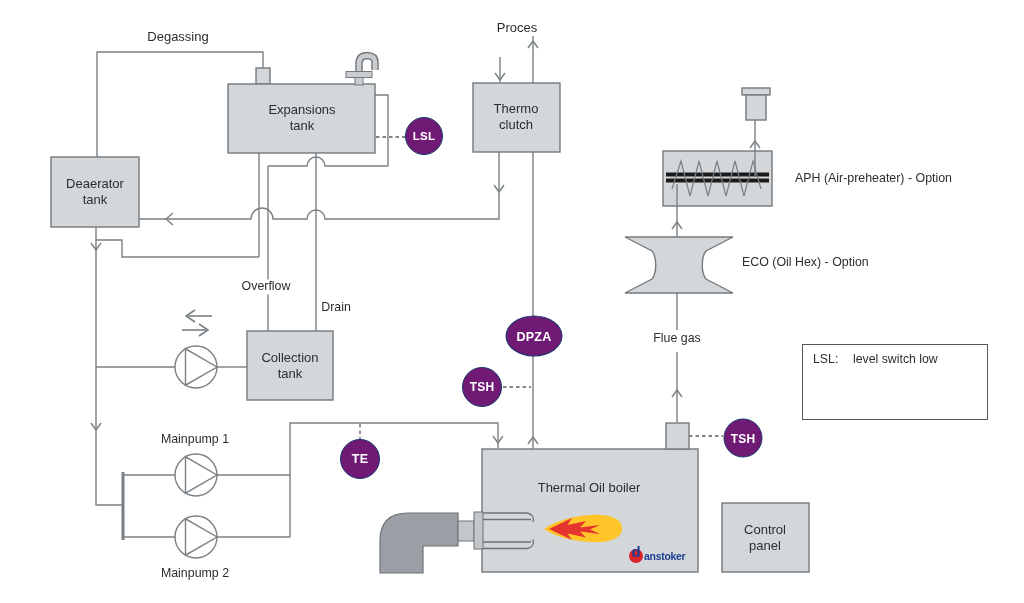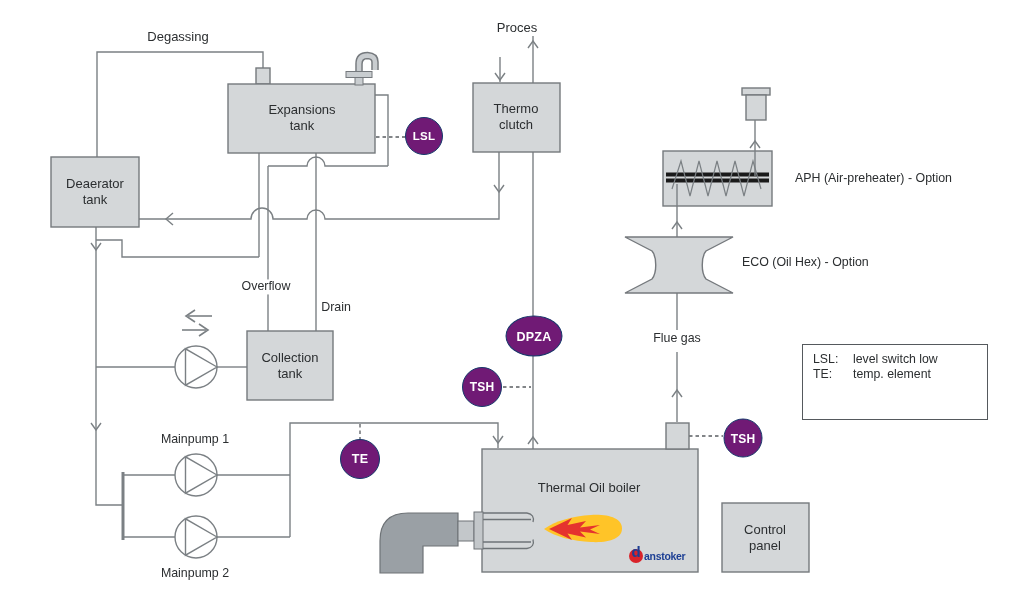--- a/index.html
+++ b/index.html
@@ -182,24 +182,20 @@
   <div class="inst" style="left:534px; top:336px; width:57px; height:41px; font-size:12.5px;">DPZA</div>
   <div class="inst" style="left:482px; top:387px; width:40px; height:40px; font-size:12px;">TSH</div>
   <div class="inst" style="left:360px; top:459px; width:40px; height:40px; font-size:12.5px;">TE</div>
   <div class="inst" style="left:743px; top:438px; width:39px; height:39px; font-size:12px;">TSH</div>
 
   <div class="legend">
     <div class="legend-row">
       <span class="legend-abbr">LSL:</span>
       <span>level switch low</span>
     </div>
-    <div class="legend-row">
-      <span class="legend-abbr">TE:</span>
-      <span>temp. element</span>
-    </div>
   </div>
 
   <div class="logo">
     <span class="logo-circle"></span>
     <span class="logo-d">d</span>
     <span class="logo-rest">anstoker</span>
   </div>
 
 </div>
 

